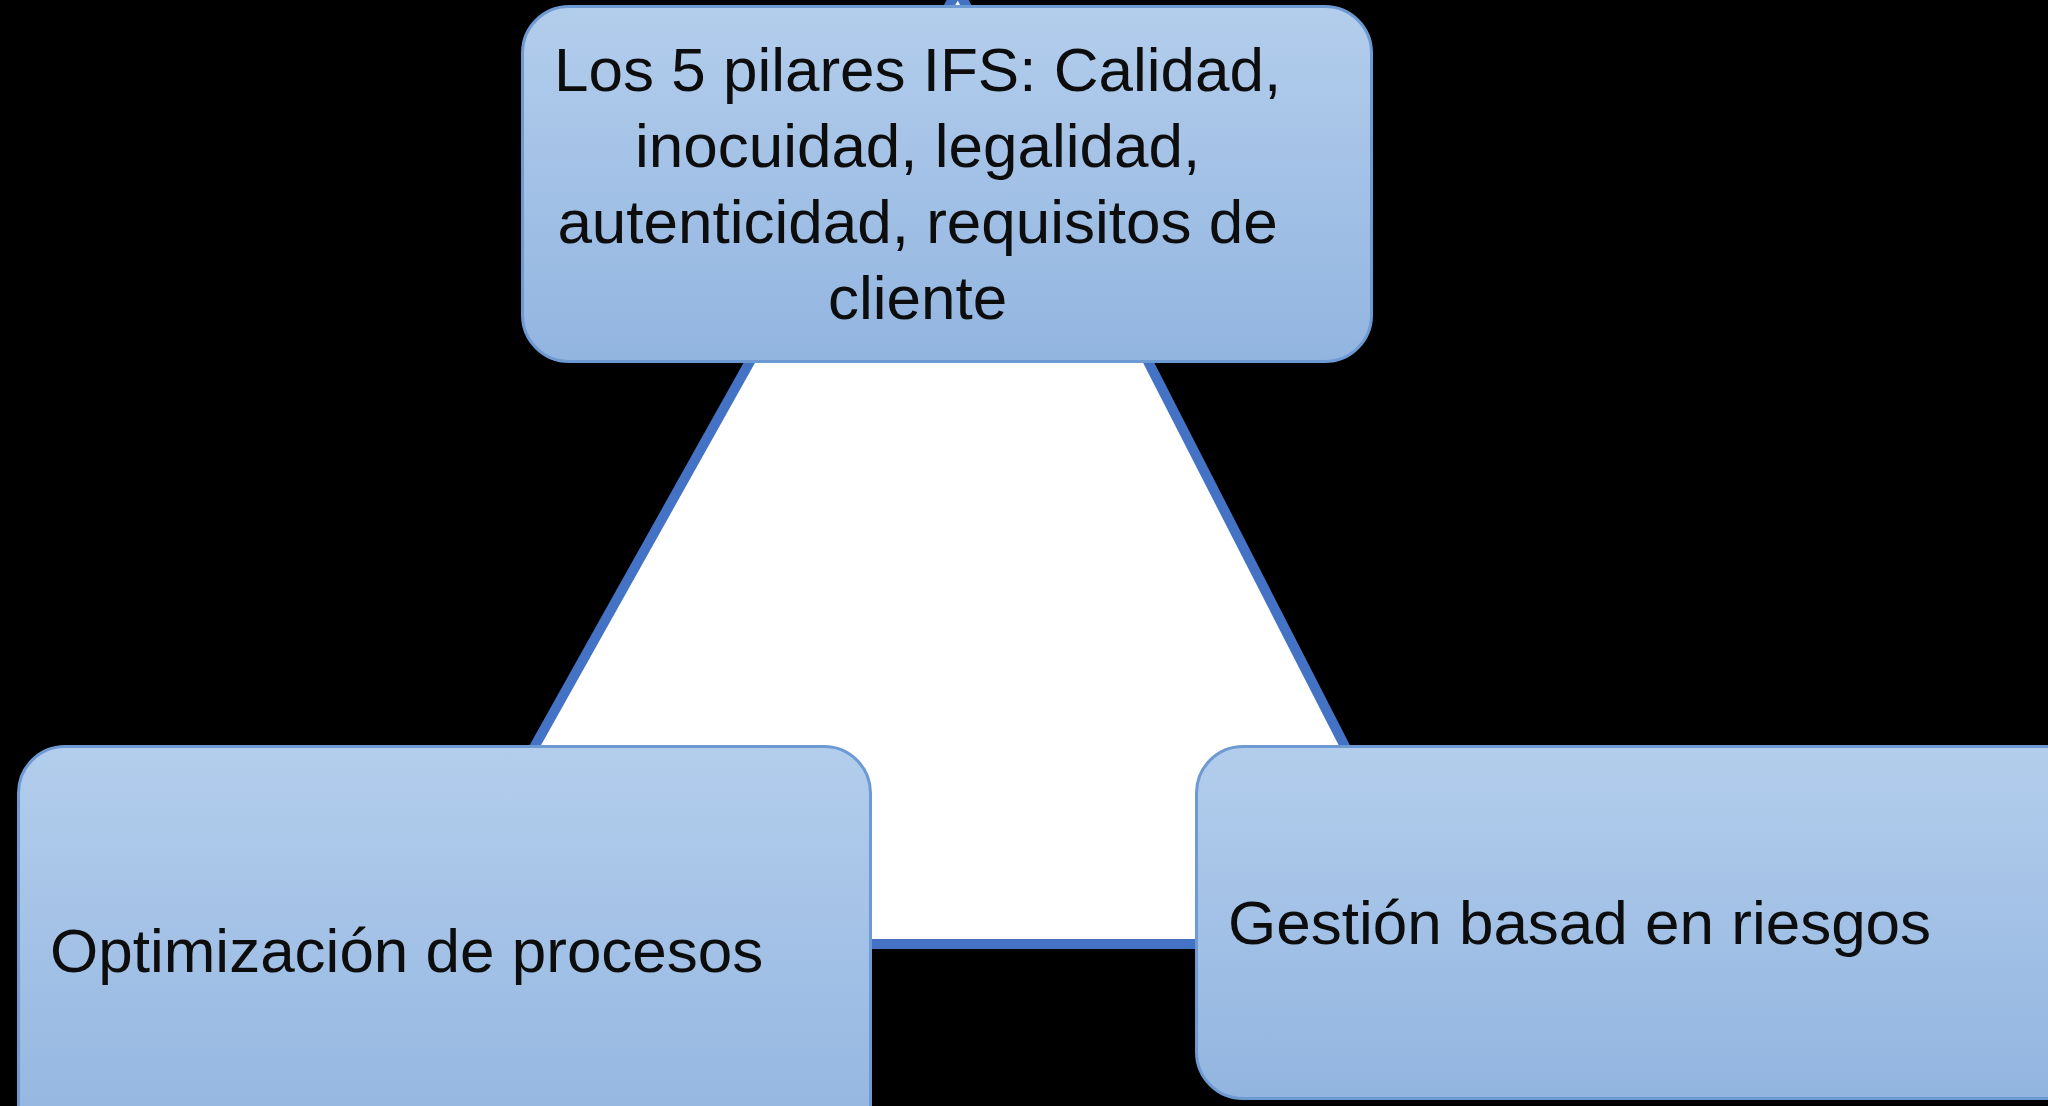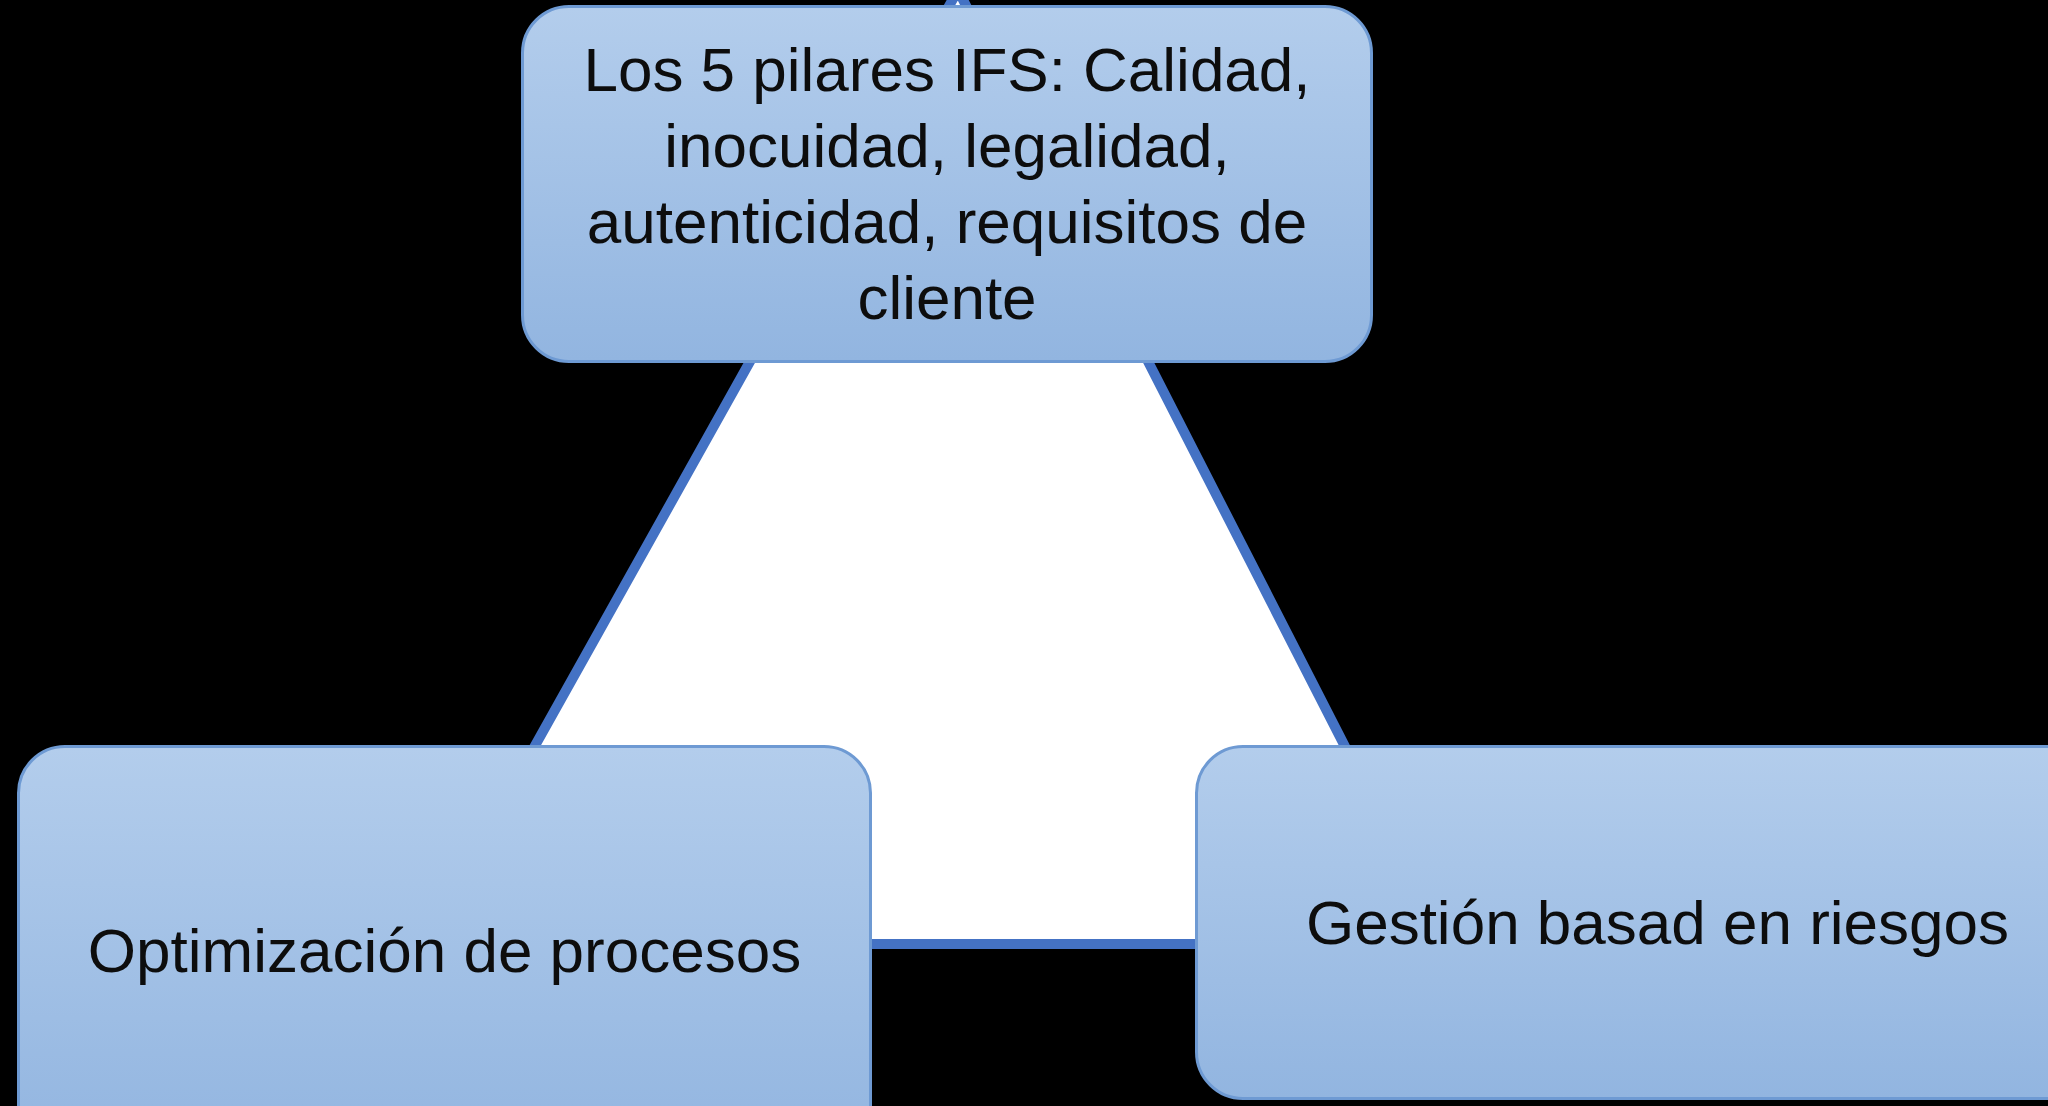--- a/index.html
+++ b/index.html
@@ -39,21 +39,21 @@
     stroke-linejoin: miter;
   }
   .box {
     position: absolute;
     box-sizing: border-box;
     border: 3px solid var(--box-border);
     border-radius: 48px;
     background: linear-gradient(180deg, var(--box-fill-top) 0%, var(--box-fill-bottom) 100%);
     display: flex;
     align-items: center;
-    justify-content: center;
+    justify-content: flex-start;
     text-align: center;
     color: var(--text);
     font-size: 62px;
     line-height: 76px;
     font-weight: 400;
   }
   .box .label {
     white-space: pre-line;
     padding: 0 30px;
   }

